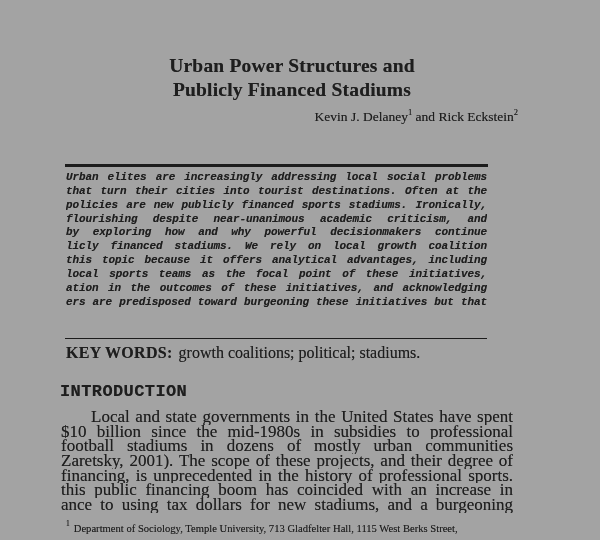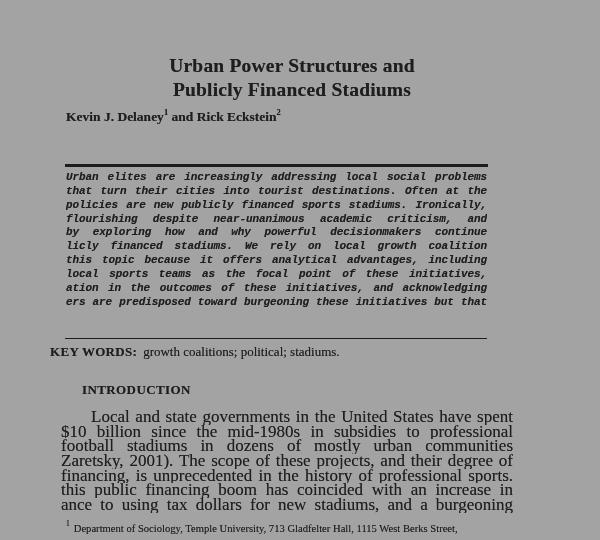--- a/index.html
+++ b/index.html
@@ -12,46 +12,46 @@
     color:#1e1e1e;
     text-shadow:0 0 0.45px rgba(30,30,30,0.55);
   }
   .title{
     position:absolute;top:54px;left:66px;width:452px;
     text-align:center;font-weight:700;font-size:19.5px;line-height:24px;
     letter-spacing:0.2px;
   }
   .authors{
     position:absolute;top:109px;left:66px;width:452px;
-    text-align:left;font-weight:700;font-size:13.5px;
+    text-align:right;font-weight:400;font-size:13.5px;
   }
   .authors sup{font-size:8.5px;line-height:0;position:relative;top:-1px;}
   .rule{position:absolute;background:#1c1c1c;}
   .rule-thick{top:164px;left:65px;width:423px;height:2.5px;}
   .rule-thin{top:338px;left:65px;width:422px;height:1.2px;}
   .abstract{
     position:absolute;top:171px;left:66px;width:421px;
     font-weight:700;font-style:italic;font-size:11px;
   }
   .abs-line{
     height:13.85px;line-height:13.85px;overflow:hidden;
     text-align:justify;text-align-last:justify;
     letter-spacing:-0.1px;
     font-family:Liberation Mono, monospace;
   }
   .abs-line.last{text-align:left;text-align-last:left;}
   .keywords{
-    position:absolute;top:344px;left:50px;width:455px;
-    font-size:13px;white-space:nowrap;
+    position:absolute;top:344px;left:66px;width:455px;
+    font-size:16px;white-space:nowrap;
   }
   .kw-label{font-weight:700;letter-spacing:0.3px;}
   .kw-text{margin-left:6px;}
   .section-heading{
-    position:absolute;top:382px;left:82px;margin:0;
-    font-size:13px;font-weight:700;letter-spacing:0.4px;
+    position:absolute;top:382px;left:60px;margin:0;
+    font-size:17px;font-weight:700;letter-spacing:0.4px;font-family:Liberation Mono, monospace;
   }
   .body-para{
     position:absolute;top:410px;left:61px;width:452px;
     font-size:17px;
   }
   .body-line{
     height:14.7px;line-height:14.7px;overflow:hidden;
     text-align:justify;text-align-last:justify;
   }
   .body-line.indent{text-indent:30px;}

